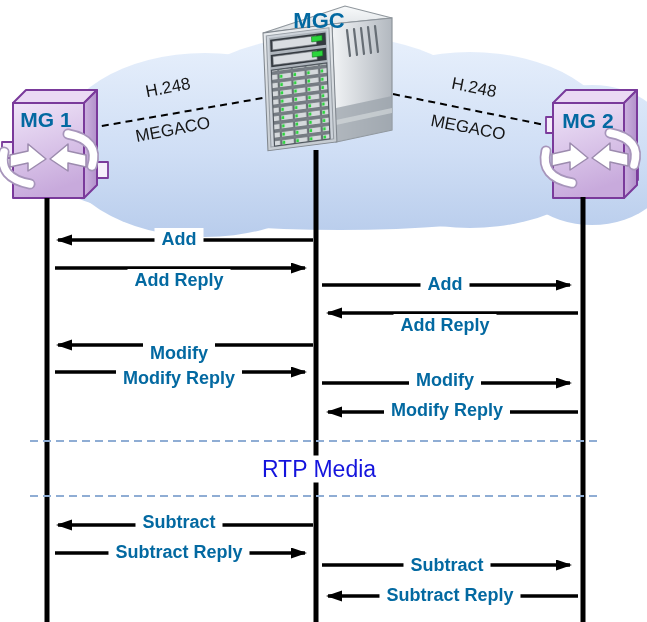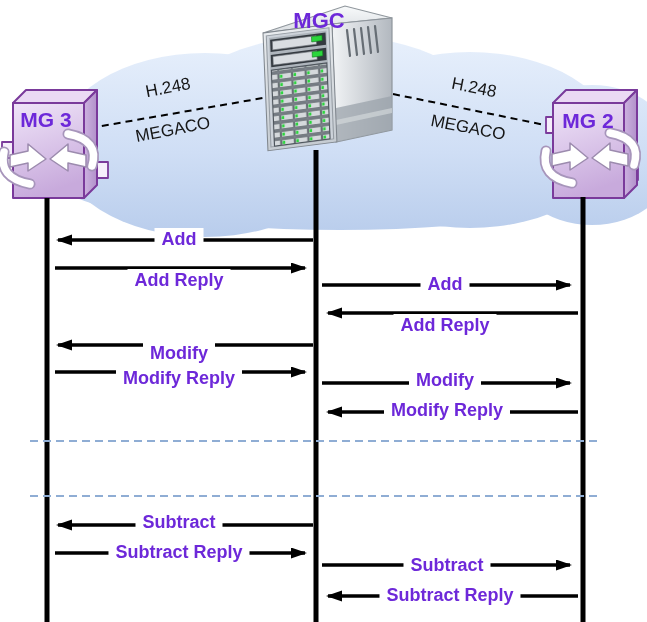--- a/index.html
+++ b/index.html
@@ -1,19 +1,19 @@
 <!DOCTYPE html>
 <html><head>
 <meta charset="utf-8">
 <style>
   html,body{margin:0;padding:0;background:#fff;}
   #stage{position:relative;width:647px;height:622px;background:#ffffff;overflow:hidden;
          font-family:"Liberation Sans",sans-serif;}
   #gfx{position:absolute;left:0;top:0;z-index:1;}
-  .lbl{position:absolute;z-index:3;white-space:nowrap;color:#6d28d9;}
+  .lbl{position:absolute;z-index:3;white-space:nowrap;color:#0369a1;}
   .node-lbl{font-weight:bold;font-size:21px;z-index:4;}
   .msg{font-weight:bold;font-size:18px;background:#ffffff;padding:1px 7px 2px 7px;text-align:right;}
   .link-lbl{font-size:17px;color:#161616;}
   .rtp-lbl{font-size:23px;color:#1414dd;background:#ffffff;padding:0 12px;}
 </style>
 </head>
 <body>
 
 <div id="stage">
 
@@ -141,21 +141,21 @@
       <line x1="322" y1="285" x2="570" y2="285" marker-end="url(#arrowhead)"></line>
       <line x1="578" y1="313" x2="328" y2="313" marker-end="url(#arrowhead)"></line>
       <line x1="322" y1="383" x2="570" y2="383" marker-end="url(#arrowhead)"></line>
       <line x1="578" y1="412" x2="328" y2="412" marker-end="url(#arrowhead)"></line>
       <line x1="322" y1="565" x2="570" y2="565" marker-end="url(#arrowhead)"></line>
       <line x1="578" y1="596" x2="328" y2="596" marker-end="url(#arrowhead)"></line>
     </g>
   </svg>
 
   <div class="lbl node-lbl" style="left:319px;top:21px;transform:translate(-50%,-50%);font-size:22px;">MGC</div>
-  <div class="lbl node-lbl" style="left:46px;top:120px;transform:translate(-50%,-50%);">MG 3</div>
+  <div class="lbl node-lbl" style="left:46px;top:120px;transform:translate(-50%,-50%);">MG 1</div>
   <div class="lbl node-lbl" style="left:588px;top:121px;transform:translate(-50%,-50%);">MG 2</div>
 
   <div class="lbl link-lbl" style="left:168px;top:88px;transform:translate(-50%,-50%) rotate(-11deg);">H.248</div>
   <div class="lbl link-lbl" style="left:173px;top:130px;transform:translate(-50%,-50%) rotate(-11deg);">MEGACO</div>
   <div class="lbl link-lbl" style="left:474px;top:88px;transform:translate(-50%,-50%) rotate(11deg);">H.248</div>
   <div class="lbl link-lbl" style="left:468px;top:128px;transform:translate(-50%,-50%) rotate(11deg);">MEGACO</div>
 
   <div class="lbl msg" style="left:179px;top:240px;transform:translate(-50%,-50%);">Add</div>
   <div class="lbl msg" style="left:179px;top:281px;transform:translate(-50%,-50%);">Add Reply</div>
   <div class="lbl msg" style="left:179px;top:354px;transform:translate(-50%,-50%);">Modify</div>
@@ -163,14 +163,15 @@
   <div class="lbl msg" style="left:179px;top:523px;transform:translate(-50%,-50%);">Subtract</div>
   <div class="lbl msg" style="left:179px;top:553px;transform:translate(-50%,-50%);">Subtract Reply</div>
 
   <div class="lbl msg" style="left:445px;top:285px;transform:translate(-50%,-50%);">Add</div>
   <div class="lbl msg" style="left:445px;top:326px;transform:translate(-50%,-50%);">Add Reply</div>
   <div class="lbl msg" style="left:445px;top:381px;transform:translate(-50%,-50%);">Modify</div>
   <div class="lbl msg" style="left:447px;top:411px;transform:translate(-50%,-50%);">Modify Reply</div>
   <div class="lbl msg" style="left:447px;top:566px;transform:translate(-50%,-50%);">Subtract</div>
   <div class="lbl msg" style="left:450px;top:596px;transform:translate(-50%,-50%);">Subtract Reply</div>
 
+  <div class="lbl rtp-lbl" style="left:319px;top:469px;transform:translate(-50%,-50%);">RTP Media</div>
 
 </div>
 
 </body></html>

